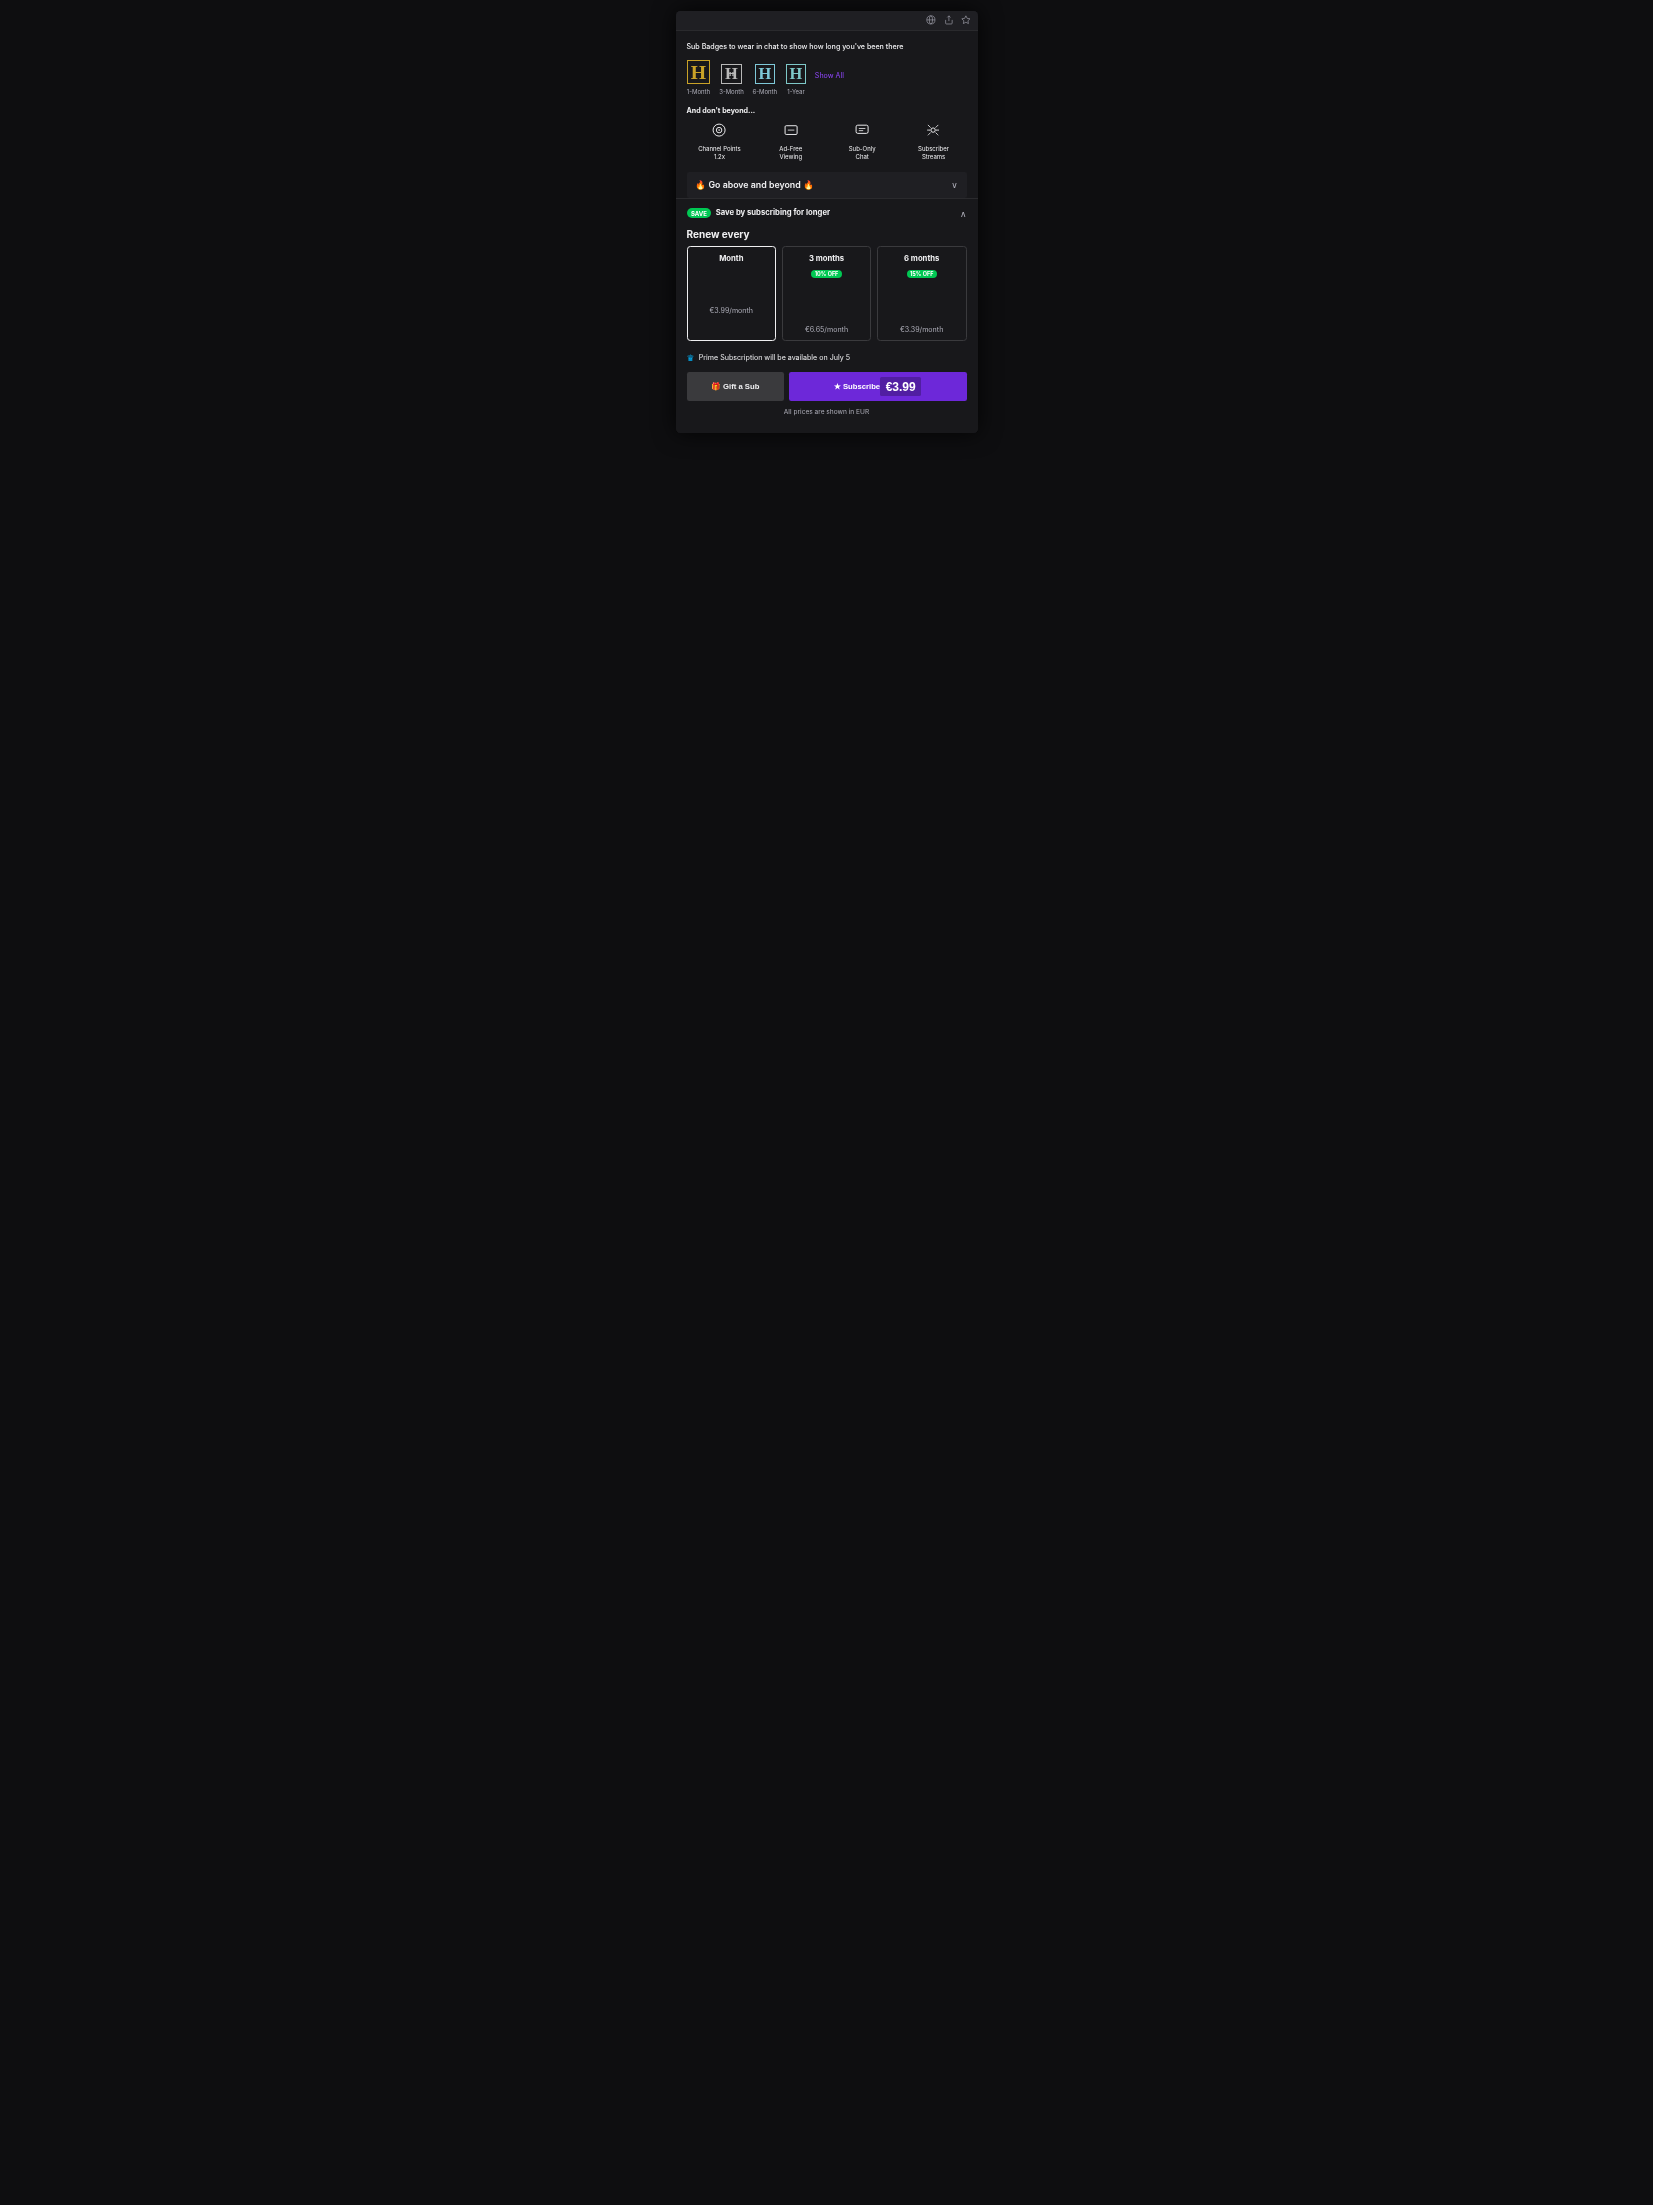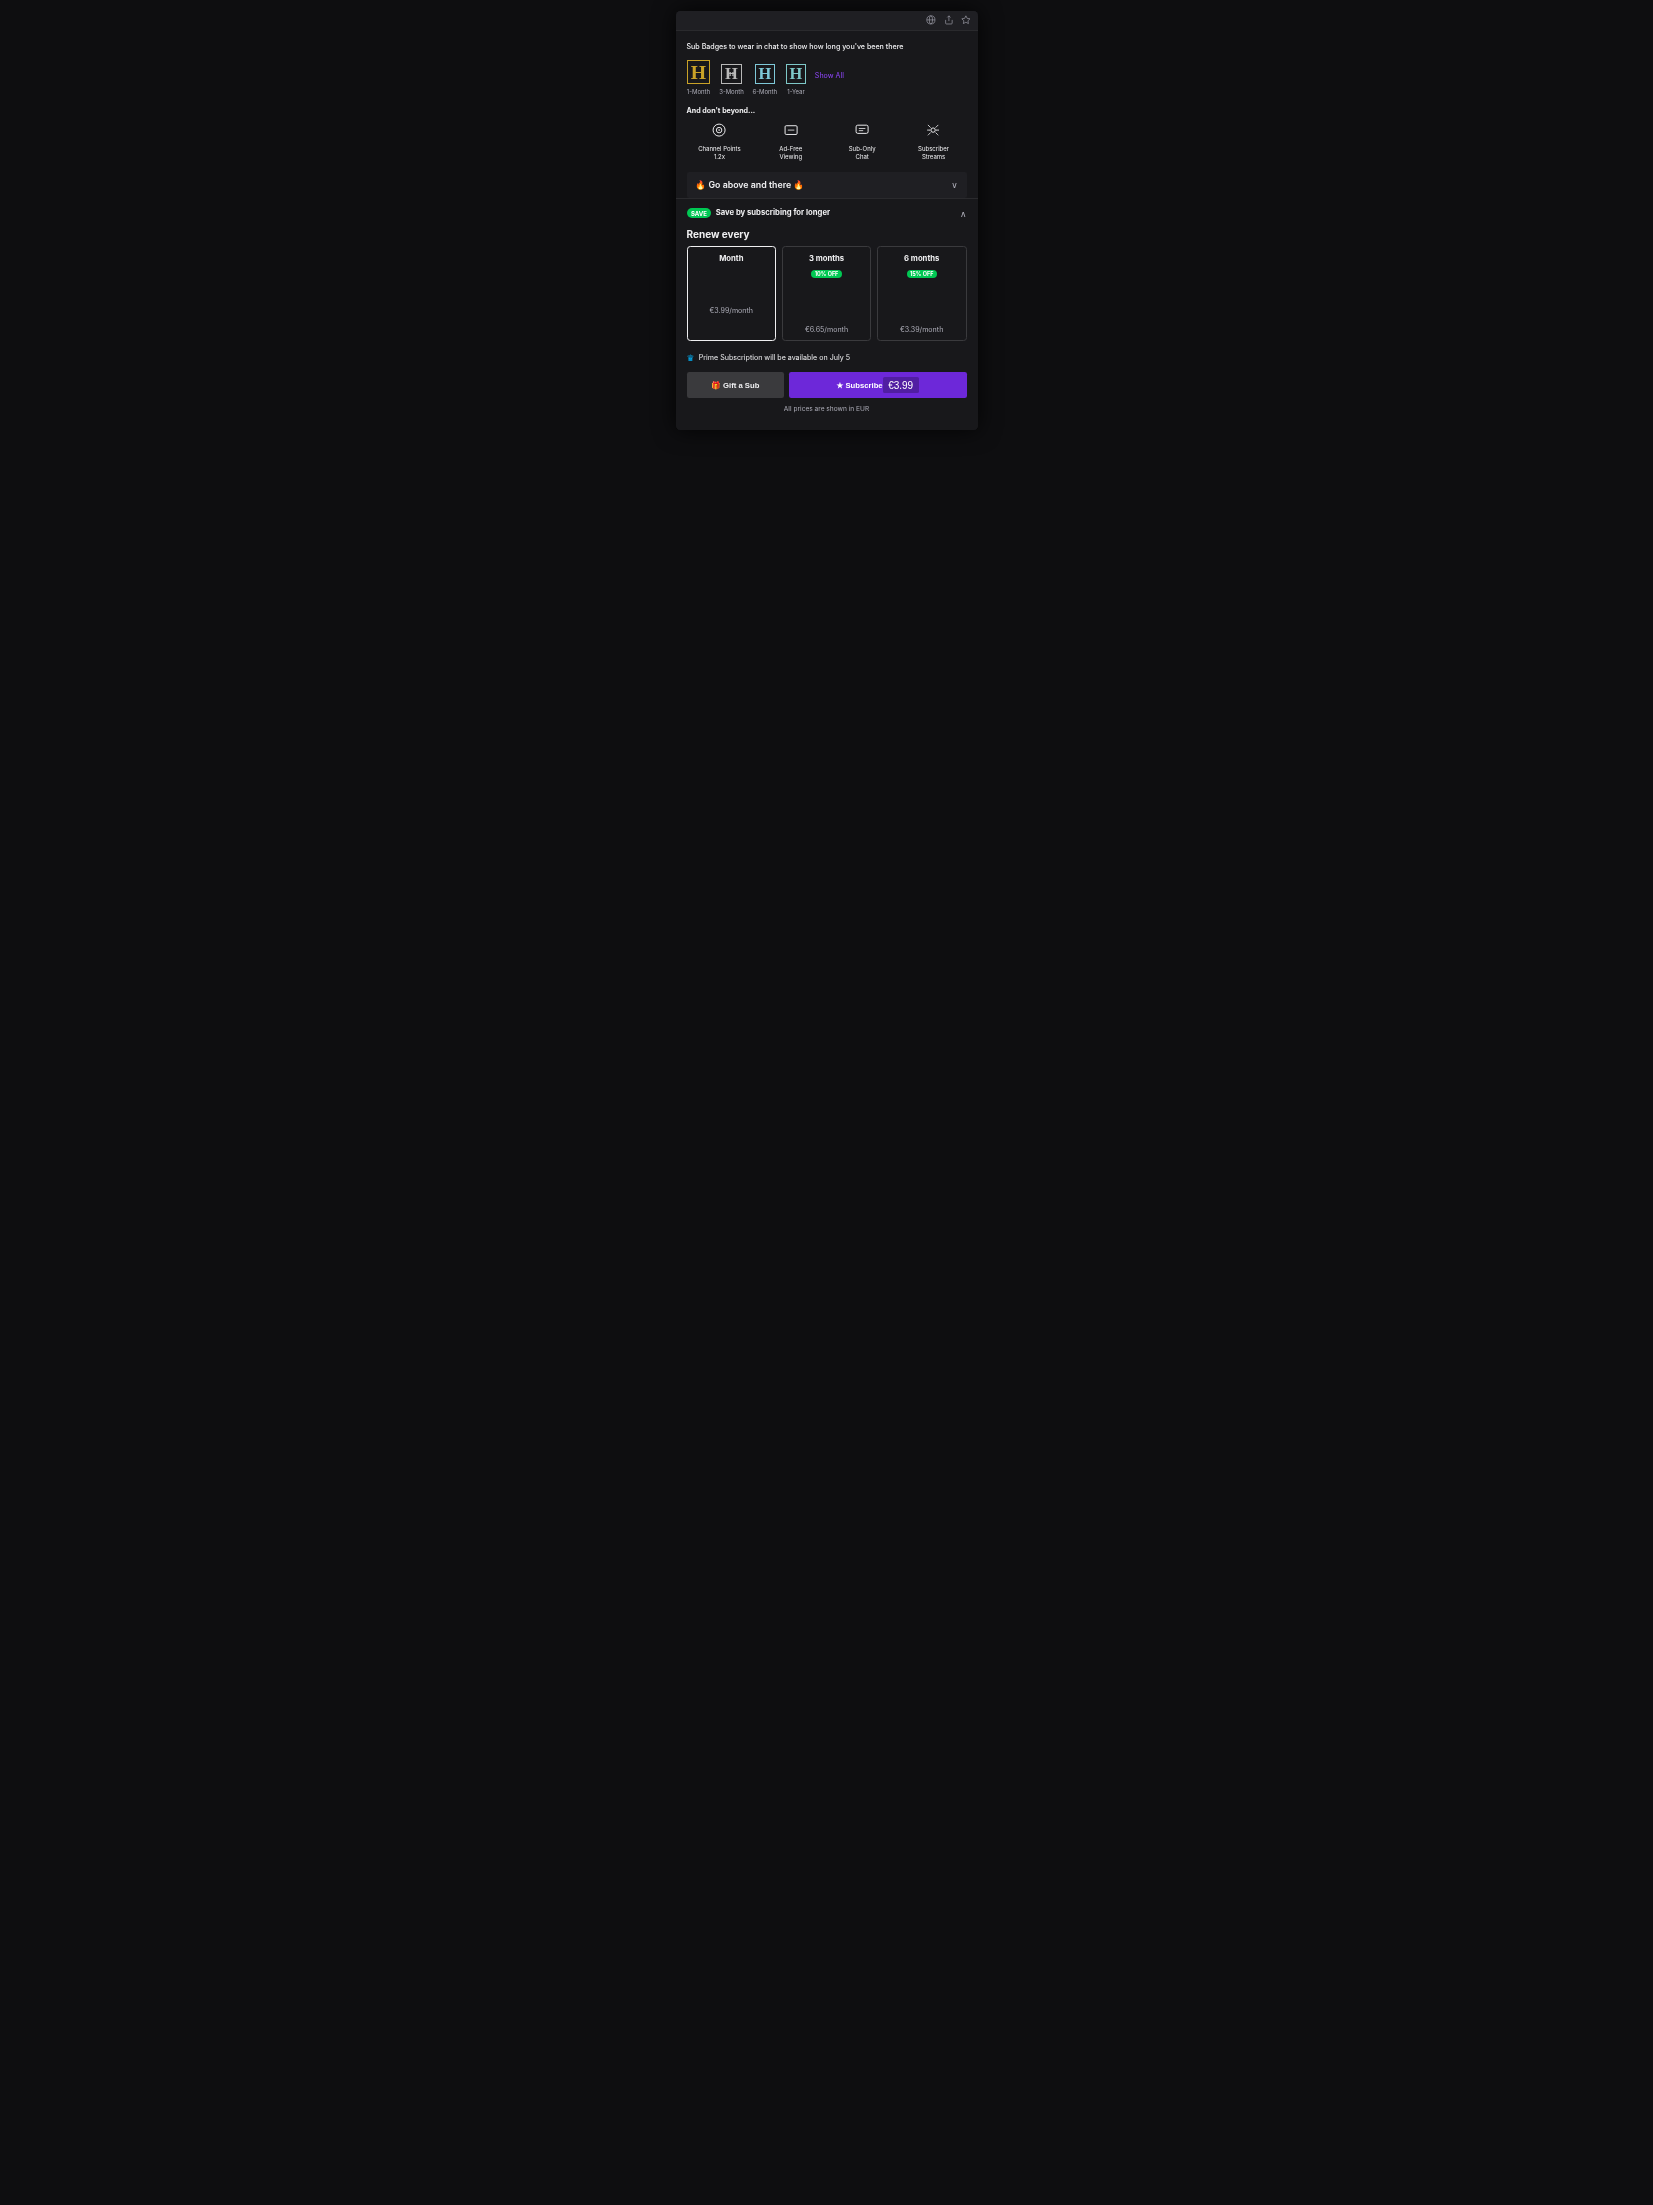--- a/index.html
+++ b/index.html
@@ -289,22 +289,22 @@
       display: flex;
       align-items: center;
       justify-content: center;
       gap: 0;
     }
 
     .subscribe-price-tag {
       background: rgba(0,0,0,0.25);
       padding: 2.2px 5.5px;
       border-radius: 1.6px;
-      font-size: 10px;
-      font-weight: 400;
+      font-size: 12px;
+      font-weight: 700;
     }
 
     .price-note {
       text-align: center;
       font-size: 6.6px;
       color: #adadb8;
       padding-bottom: 8.8px;
     }
   </style>
 </head>
@@ -407,21 +407,21 @@
             <path d="M8 18 Q5 21 4 22" stroke="#efeff1" stroke-width="1.5" stroke-linecap="round"></path>
             <path d="M18 18 Q21 21 22 22" stroke="#efeff1" stroke-width="1.5" stroke-linecap="round"></path>
           </svg>
         </div>
         <span class="perk-label">Subscriber<br>Streams</span>
       </div>
 
     </div>
 
     <div class="go-beyond-banner">
-      <span class="go-beyond-text">🔥 Go above and there 🔥</span>
+      <span class="go-beyond-text">🔥 Go above and beyond 🔥</span>
       <span class="chevron-icon">∨</span>
     </div>
 
   </div>
 
   <div class="save-section">
 
     <div class="save-header">
       <div class="save-left">
         <span class="save-badge">SAVE</span>

